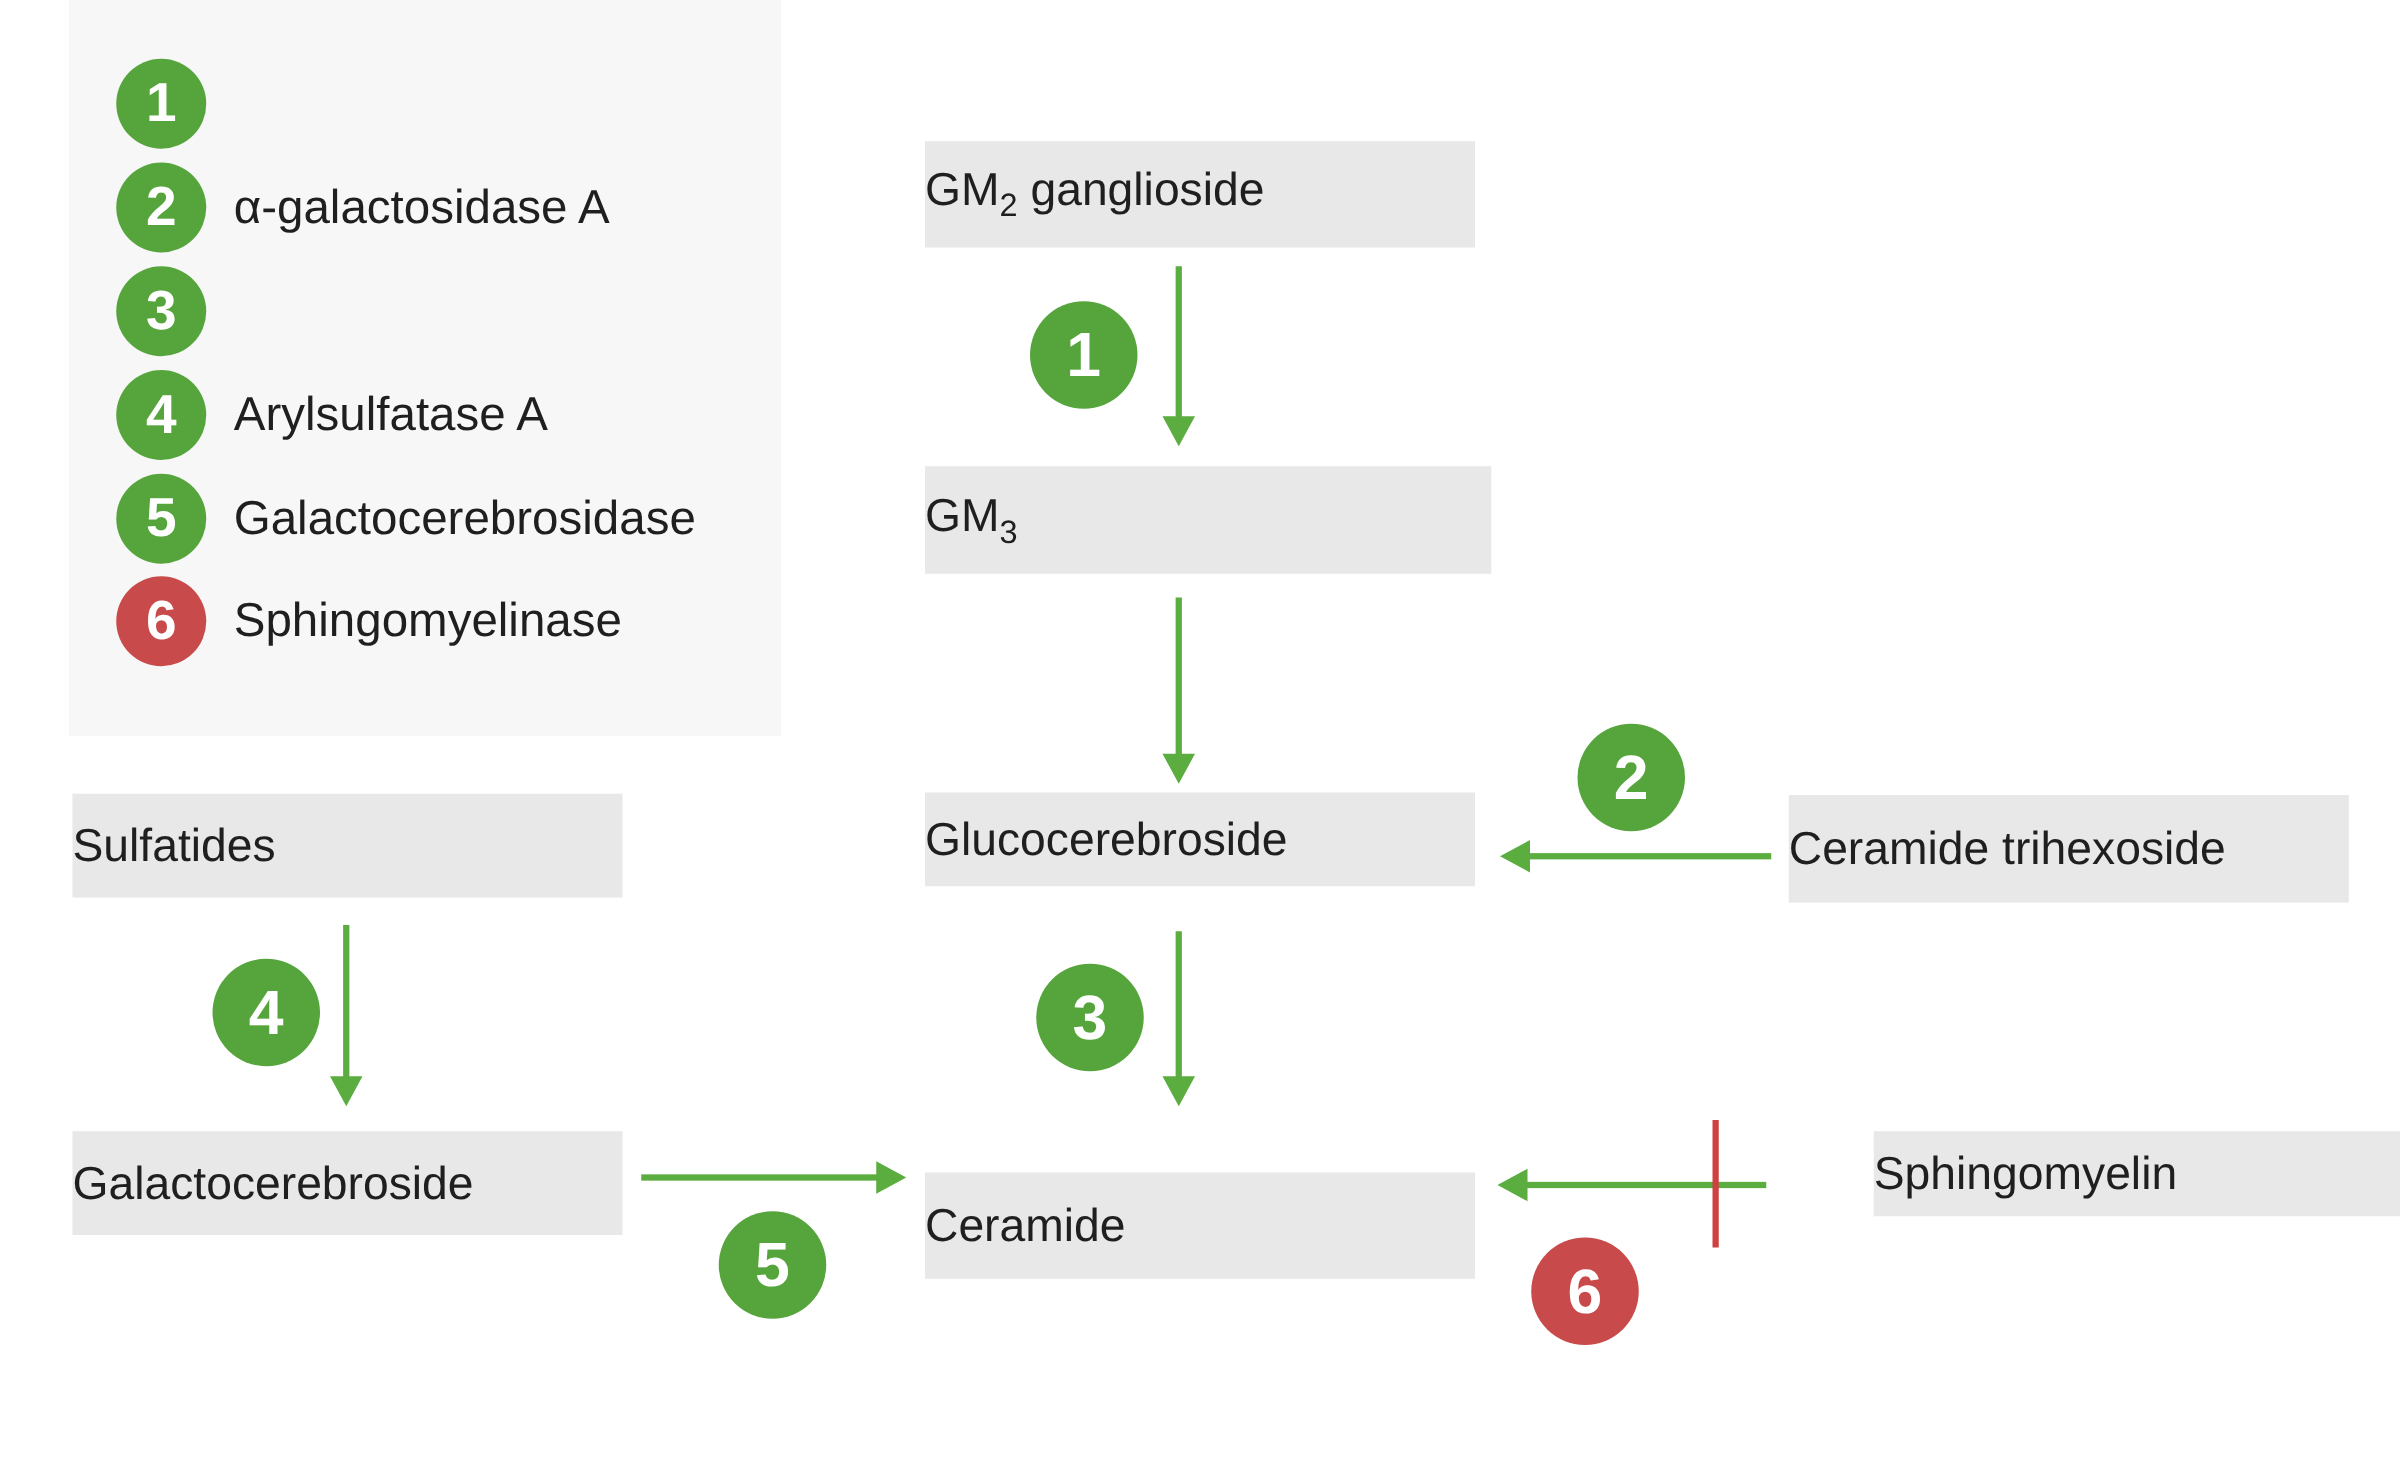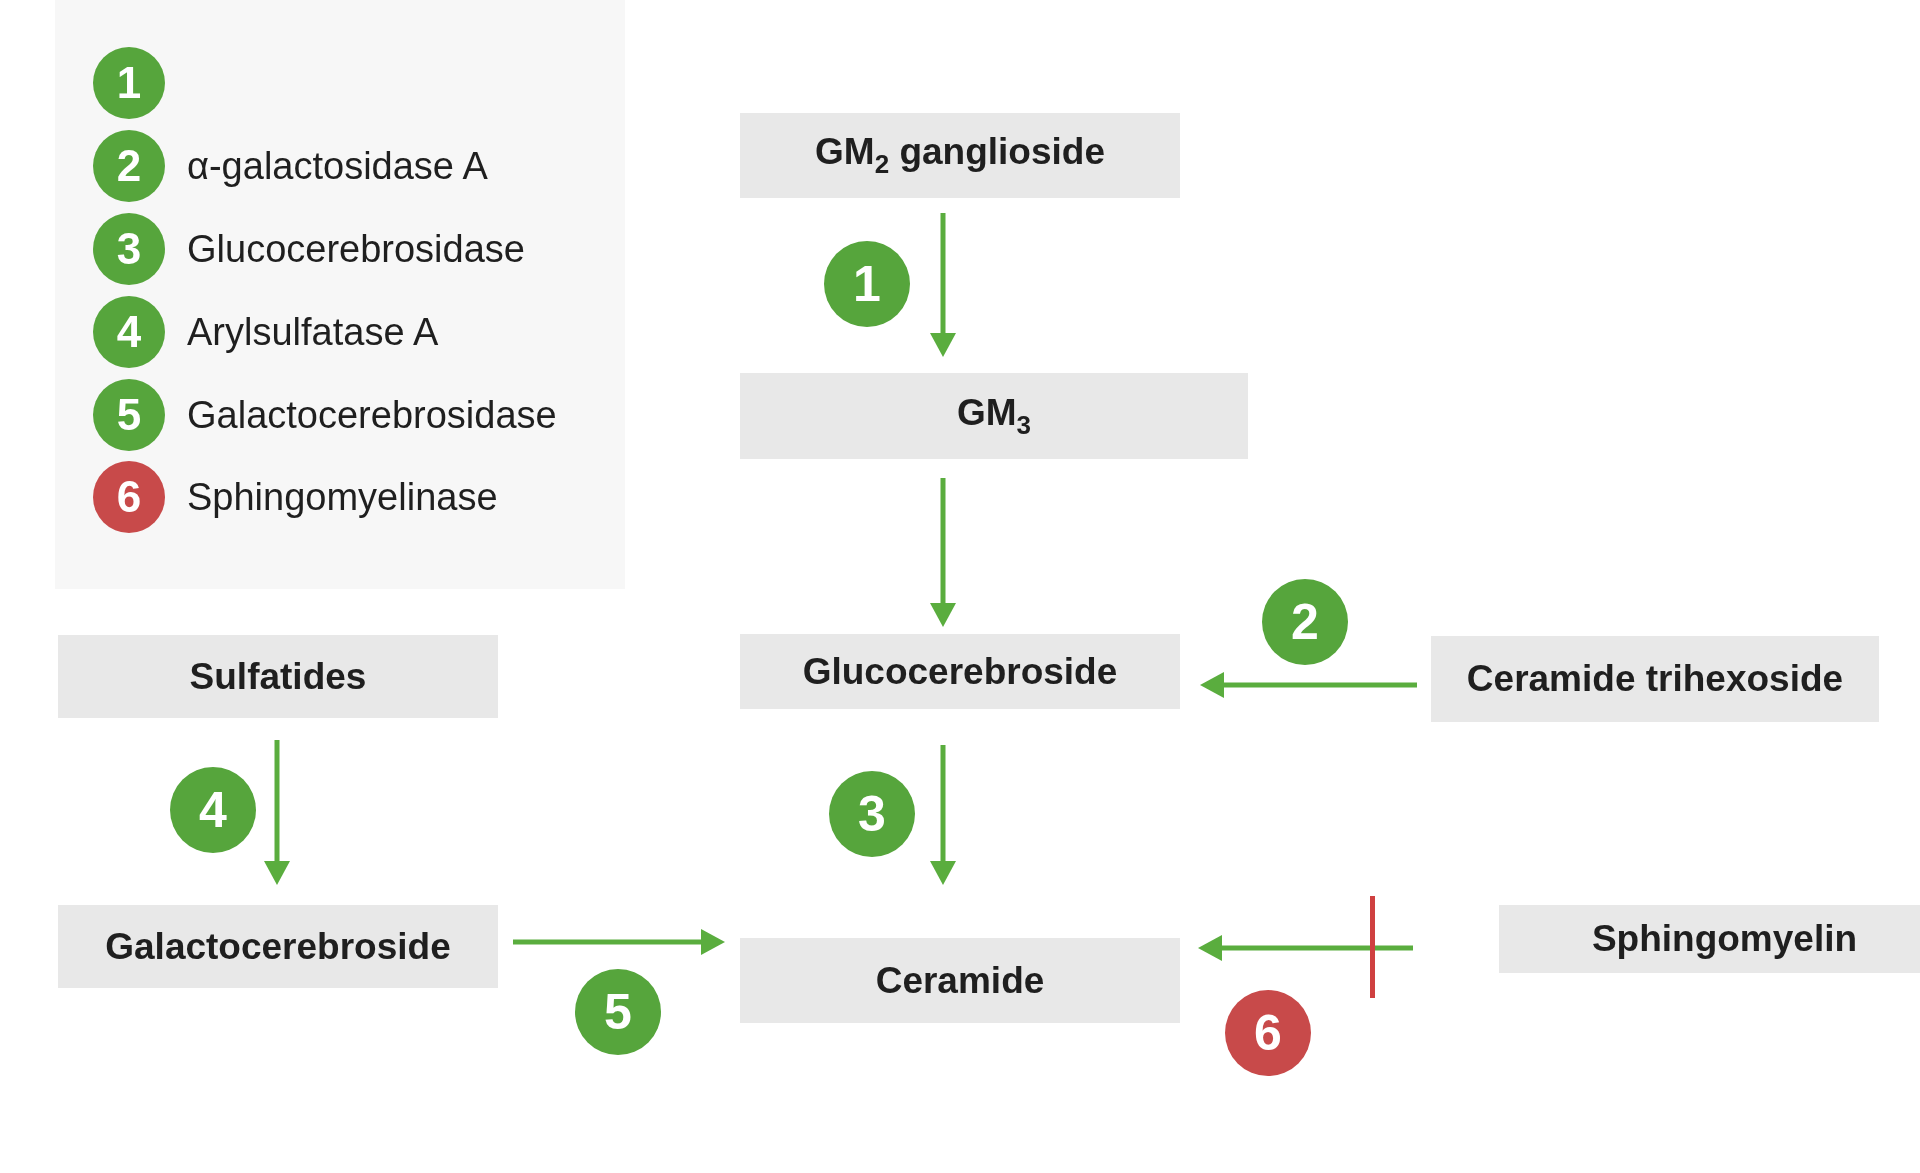--- a/index.html
+++ b/index.html
@@ -38,22 +38,22 @@
     display:flex;align-items:center;justify-content:center;
     line-height:1;
   }
   .badge[data-color="green"]{background:var(--green);}
   .badge[data-color="red"]{background:var(--red);}
   .badge-sm{width:72px;height:72px;font-size:44px;flex:0 0 72px;}
   .badge-lg{position:absolute;width:86px;height:86px;font-size:50px;}
   
   .node{
     position:absolute;background:var(--box-bg);
-    display:flex;align-items:center;justify-content:center;
-    font-size:37px;color:var(--text);white-space:nowrap;font-weight:bold;
+    display:flex;align-items:center;
+    font-size:37px;color:var(--text);white-space:nowrap;
   }
   .node-red{background:var(--niemann-bg);}
   .sub{font-size:26px;vertical-align:-9px;}
   
   .arrow{position:absolute;}
   .arrow .shaft-v{
     position:absolute;left:50%;top:0;transform:translateX(-50%);
     width:5px;background:var(--green-arrow);
   }
   .arrow .shaft-h{
@@ -88,41 +88,40 @@
   <section class="legend">
     <div class="legend-item" style="top:47px;">
       <span class="badge badge-sm" data-color="green">1</span>
     </div>
     <div class="legend-item" style="top:130px;">
       <span class="badge badge-sm" data-color="green">2</span>
       <span class="legend-label">α-galactosidase A</span>
     </div>
     <div class="legend-item" style="top:213px;">
       <span class="badge badge-sm" data-color="green">3</span>
-      <span class="legend-label">Glucocerebrosidase</span>
     </div>
     <div class="legend-item" style="top:296px;">
       <span class="badge badge-sm" data-color="green">4</span>
       <span class="legend-label">Arylsulfatase A</span>
     </div>
     <div class="legend-item" style="top:379px;">
       <span class="badge badge-sm" data-color="green">5</span>
       <span class="legend-label">Galactocerebrosidase</span>
     </div>
     <div class="legend-item" style="top:461px;">
       <span class="badge badge-sm" data-color="red">6</span>
       <span class="legend-label">Sphingomyelinase</span>
     </div>
   </section>
 
   <div class="node" style="left:740px;top:113px;width:440px;height:85px;">
     <span><span>GM</span><span class="sub">2</span><span> ganglioside</span></span>
   </div>
 
-  <div class="node" style="left:740px;top:373px;width:508px;height:86px;">
+  <div class="node" style="left:740px;top:373px;width:453px;height:86px;">
     <span><span>GM</span><span class="sub">3</span><span></span></span>
   </div>
 
   <div class="node" style="left:740px;top:634px;width:440px;height:75px;">
     <span>Glucocerebroside</span>
   </div>
 
   <div class="node" style="left:1431px;top:636px;width:448px;height:86px;">
     <span>Ceramide trihexoside</span>
   </div>

